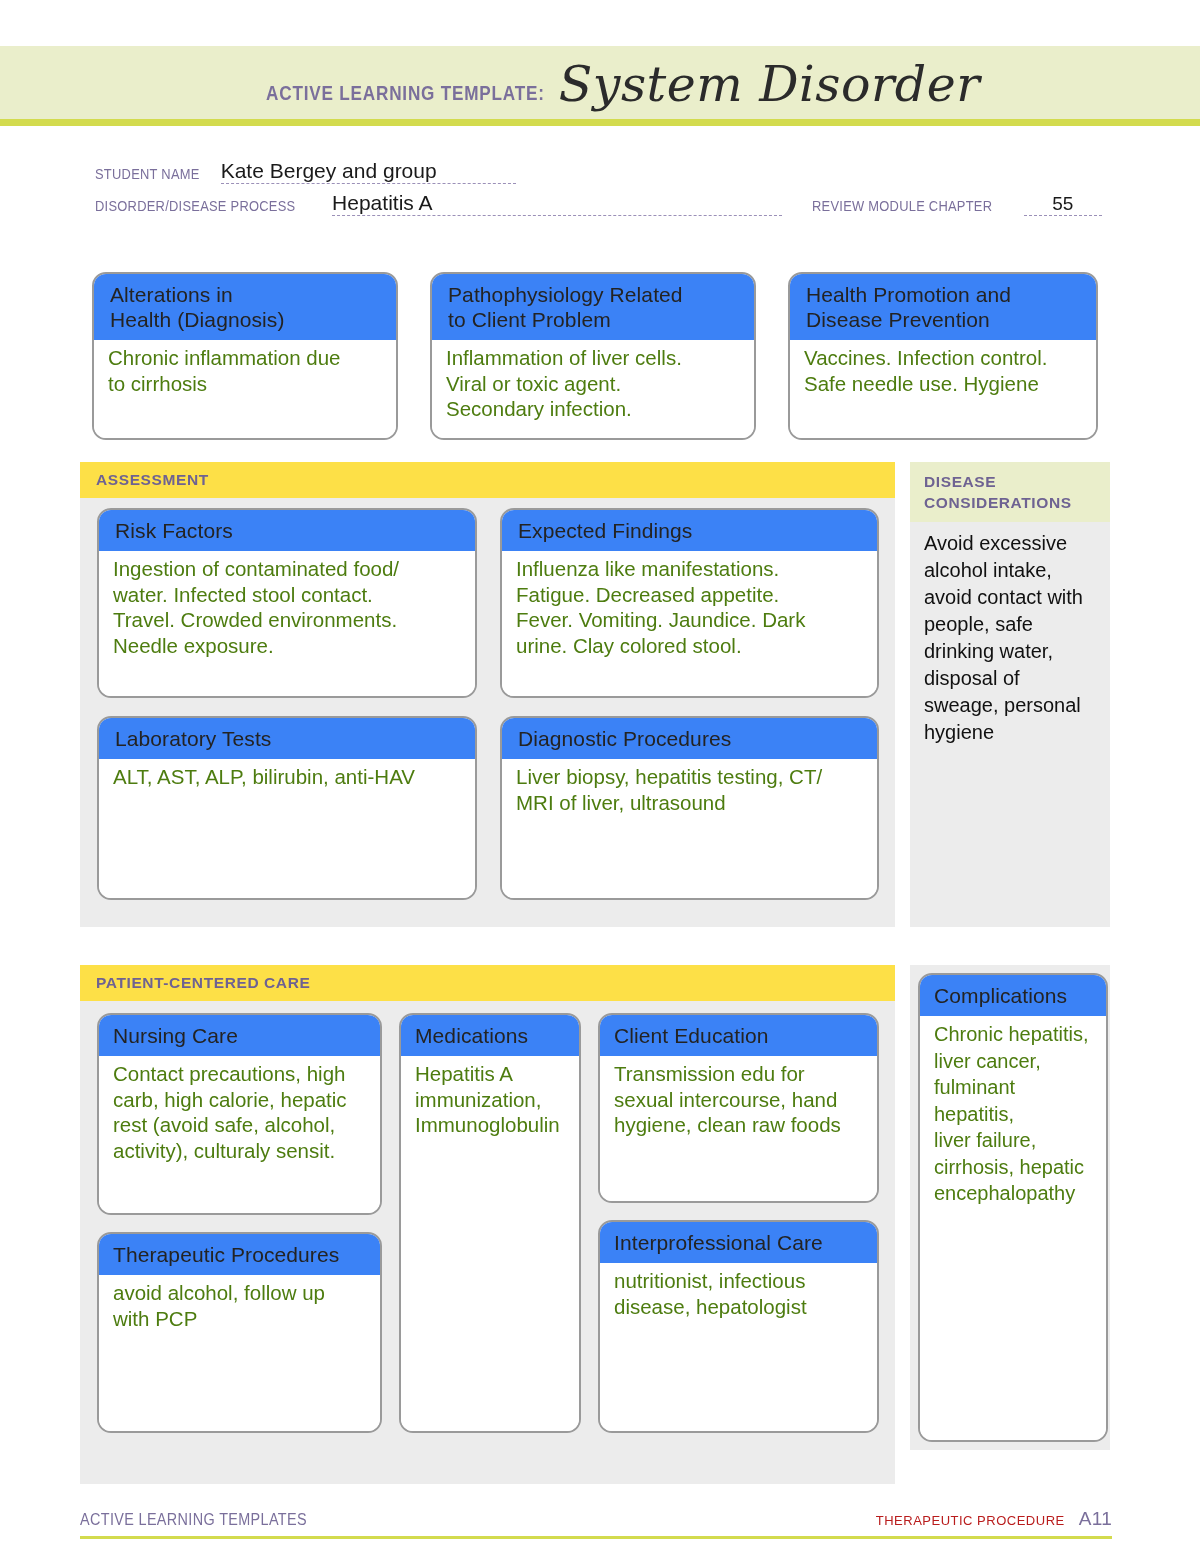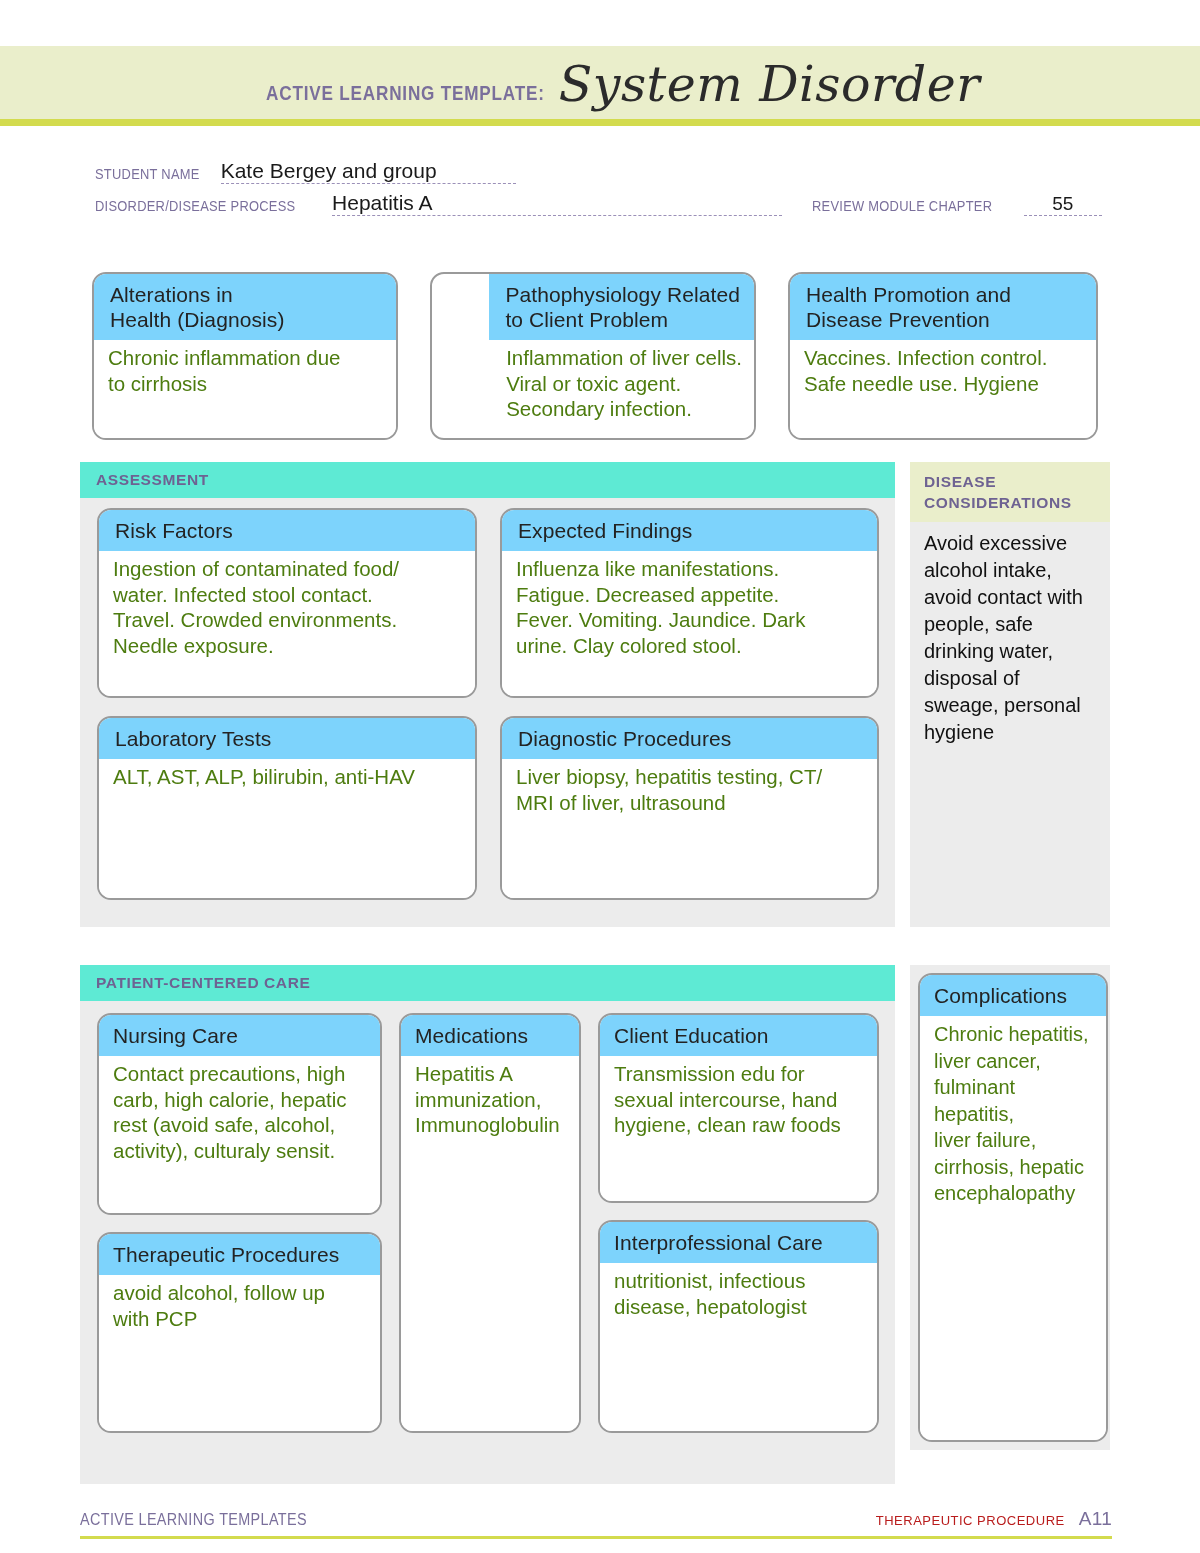--- a/index.html
+++ b/index.html
@@ -112,51 +112,51 @@
   }
   .rbox {
     background: #ffffff;
     border: 2.2px solid #9a9a9a;
     border-radius: 14px;
     overflow: hidden;
     display: flex;
     flex-direction: column;
   }
   .rbox > .rbox-head {
-    background: #7dd3fc;
+    background: #3b82f6;
     color: #232323;
     font-size: 21px;
     line-height: 25px;
     padding: 8px 14px 8px 16px;
     font-weight: normal;
     letter-spacing: 0.1px;
     white-space: pre-line;
   }
   .rbox > .rbox-body {
     background: #ffffff;
     color: #4d7c0f;
     font-size: 20.5px;
     line-height: 25.5px;
     padding: 5px 12px 8px 14px;
     white-space: pre-line;
     flex: 1;
   }
   .top-boxes .rbox:nth-child(1) { width: 306px; }
-  .top-boxes .rbox:nth-child(2) { width: 326px; align-items: flex-end; }
+  .top-boxes .rbox:nth-child(2) { width: 326px; }
   .top-boxes .rbox:nth-child(3) { width: 310px; }
 
   
   .assessment-panel {
     position: absolute;
     left: 80px; top: 462px;
     width: 815px; height: 465px;
     background: #ececec;
   }
   .panel-head {
-    background: #5eead4;
+    background: #fde047;
     color: #6e6292;
     font-size: 15.5px;
     font-weight: bold;
     letter-spacing: 0.6px;
     padding: 9px 0 9px 16px;
   }
   .assessment-grid {
     position: absolute;
     left: 17px; top: 46px;
     width: 782px;

